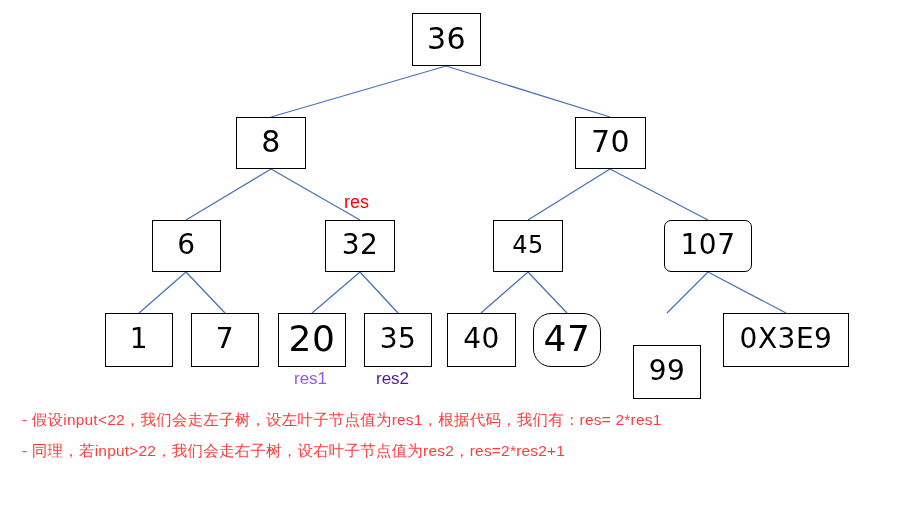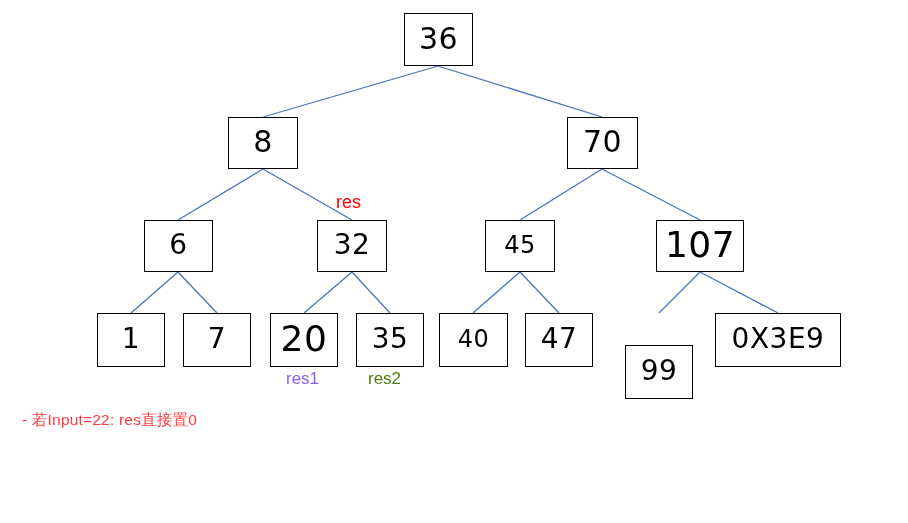--- a/index.html
+++ b/index.html
@@ -10,21 +10,21 @@
   body {
     width: 908px;
     height: 523px;
     position: relative;
     overflow: hidden;
     font-family: "Liberation Sans", "DejaVu Sans", sans-serif;
   }
 
   #diagram-canvas {
     position: absolute;
-    left: 8px;
+    left: 16px;
     top: 0;
     width: 872px;
     height: 523px;
   }
 
   .edge-layer {
     position: absolute;
     left: 0;
     top: 0;
     width: 908px;
@@ -109,50 +109,51 @@
       </div>
       <div class="node" style="left: 136px; top: 220px; width: 69px; height: 52px; font-size: 28px; border-color: rgb(0, 0, 0);">
         <span class="node-label">6</span>
       </div>
       <div class="node" style="left: 309px; top: 220px; width: 70px; height: 52px; font-size: 28px; border-color: rgb(0, 0, 0);">
         <span class="node-label">32</span>
       </div>
       <div class="node" style="left: 477px; top: 220px; width: 70px; height: 52px; font-size: 24px; border-color: rgb(0, 0, 0);">
         <span class="node-label">45</span>
       </div>
-      <div class="node" style="left: 648px; top: 220px; width: 88px; height: 52px; font-size: 36px; border-color: rgb(0, 0, 0);">
+      <div class="node" style="left: 648px; top: 220px; width: 88px; height: 52px; font-size: 28px; border-color: rgb(0, 0, 0); border-radius: 7px;">
         <span class="node-label">107</span>
       </div>
       <div class="node" style="left: 89px; top: 313px; width: 68px; height: 54px; font-size: 28px; border-color: rgb(0, 0, 0);">
         <span class="node-label">1</span>
       </div>
       <div class="node" style="left: 175px; top: 313px; width: 68px; height: 54px; font-size: 28px; border-color: rgb(0, 0, 0);">
         <span class="node-label">7</span>
       </div>
       <div class="node" style="left: 262px; top: 313px; width: 68px; height: 54px; font-size: 36px; border-color: rgb(0, 0, 0);">
         <span class="node-label">20</span>
       </div>
       <div class="node" style="left: 348px; top: 313px; width: 68px; height: 54px; font-size: 28px; border-color: rgb(0, 0, 0);">
         <span class="node-label">35</span>
       </div>
-      <div class="node" style="left: 431px; top: 313px; width: 69px; height: 54px; font-size: 24px; border-color: rgb(0, 0, 0);">
+      <div class="node" style="left: 431px; top: 313px; width: 69px; height: 54px; font-size: 28px; border-color: rgb(0, 0, 0);">
         <span class="node-label">40</span>
       </div>
-      <div class="node" style="left: 517px; top: 313px; width: 68px; height: 54px; font-size: 28px; border-color: rgb(0, 0, 0);">
+      <div class="node" style="left: 517px; top: 313px; width: 68px; height: 54px; font-size: 36px; border-color: rgb(0, 0, 0); border-radius: 18px;">
         <span class="node-label">47</span>
       </div>
       <div class="node" style="left: 617px; top: 313px; width: 68px; height: 54px; font-size: 28px; border-color: rgb(0, 0, 0); margin-top: 32px;">
         <span class="node-label">99</span>
       </div>
       <div class="node" style="left: 707px; top: 313px; width: 126px; height: 54px; font-size: 28px; border-color: rgb(0, 0, 0);">
         <span class="node-label">0X3E9</span>
       </div>
     </div>
   <div id="annotation-layer">
       <div class="annot" style="left: 328px; top: 193px; font-size: 18px; color: rgb(255, 0, 0);">res</div>
       <div class="annot" style="left: 278px; top: 370px; font-size: 17px; color: #8b5cf6;">res1</div>
-      <div class="annot" style="left: 360px; top: 370px; font-size: 17px; color: #4d7c0f;">res2</div>
+      <div class="annot" style="left: 360px; top: 370px; font-size: 17px; color: #4c1d95;">res2</div>
     </div>
 </div>
 
 <div id="notes">
-    <div class="note-line" style="color: rgb(255, 59, 59);">-  若Input=22: res直接置0</div>
+    <div class="note-line" style="color: rgb(255, 59, 59);">-  假设input&lt;22，我们会走左子树，设左叶子节点值为res1，根据代码，我们有：res= 2*res1</div>
+    <div class="note-line" style="color: rgb(255, 59, 59);">-  同理，若input&gt;22，我们会走右子树，设右叶子节点值为res2，res=2*res2+1</div>
   </div>
 
 </body></html>

